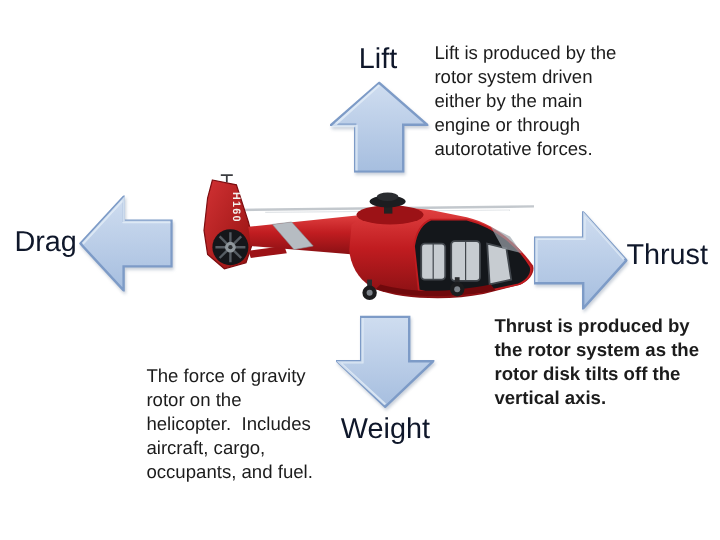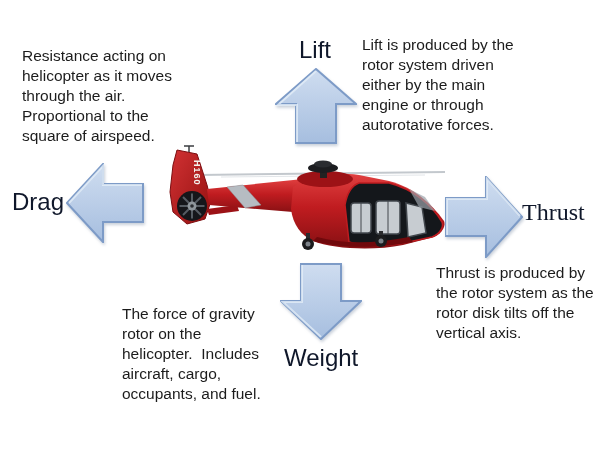--- a/index.html
+++ b/index.html
@@ -28,25 +28,20 @@
     position:absolute;
     filter:drop-shadow(1.5px 2px 1.5px rgba(100,120,150,0.35));
   }
   svg{display:block;}
 </style>
 </head>
 <body>
 
 <div class="slide">
 
-  <div class="desc" style="left:22px;top:46px;">Resistance acting on
-helicopter as it moves
-through the air.
-Proportional to the
-square of airspeed.</div>
 
   <div class="force-label" style="left:299px;top:36px;">Lift</div>
 
   <div class="desc" style="left:362px;top:35px;">Lift is produced by the
 rotor system driven
 either by the main
 engine or through
 autorotative forces.</div>
 
   <div class="arrow" style="left:275px;top:68px;">
@@ -163,23 +158,23 @@
         <linearGradient id="gR" x1="0" y1="0" x2="0" y2="1">
           <stop offset="0" stop-color="#cfddf0"></stop>
             <stop offset="1" stop-color="#a6bedf"></stop>
         </linearGradient>
       </defs>
       <polygon points="77,41 41,1 41,22 1,22 1,60 41,60 41,81" fill="url(#gR)" stroke="#7d9bc7" stroke-width="2"></polygon>
       <polyline points="2,59 2,23 42,23 42,3 75,40" fill="none" stroke="#e3edf8" stroke-width="2" opacity="0.8"></polyline>
     </svg>
   </div>
 
-  <div class="force-label" style="left:522px;top:199px;font-family:Liberation Serif, serif;">Thrust</div>
+  <div class="force-label" style="left:522px;top:199px;">Thrust</div>
 
-  <div class="desc" style="left:436px;top:263px;">Thrust is produced by
+  <div class="desc" style="left:412px;top:263px;font-weight:bold;">Thrust is produced by
 the rotor system as the
 rotor disk tilts off the
 vertical axis.</div>
 
   <div class="arrow" style="left:280px;top:263px;">
     <svg width="82" height="77" viewBox="0 0 82 77">
       <defs>
         <linearGradient id="gD" x1="0" y1="0" x2="0" y2="1">
           <stop offset="0" stop-color="#cfddf0"></stop>
             <stop offset="1" stop-color="#a6bedf"></stop>

